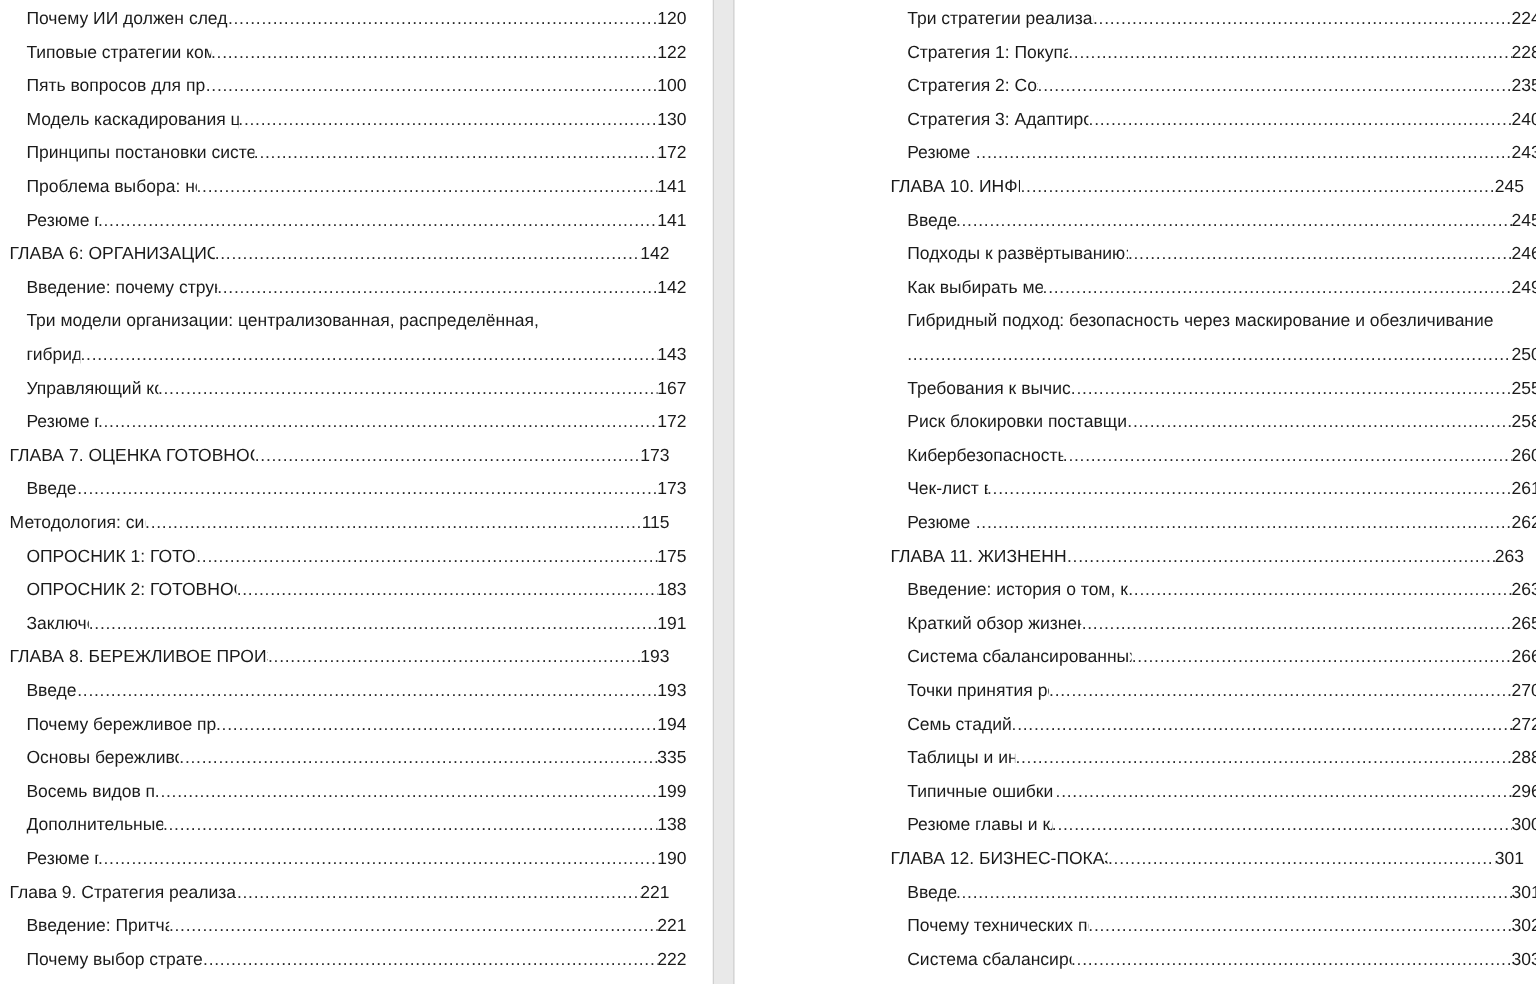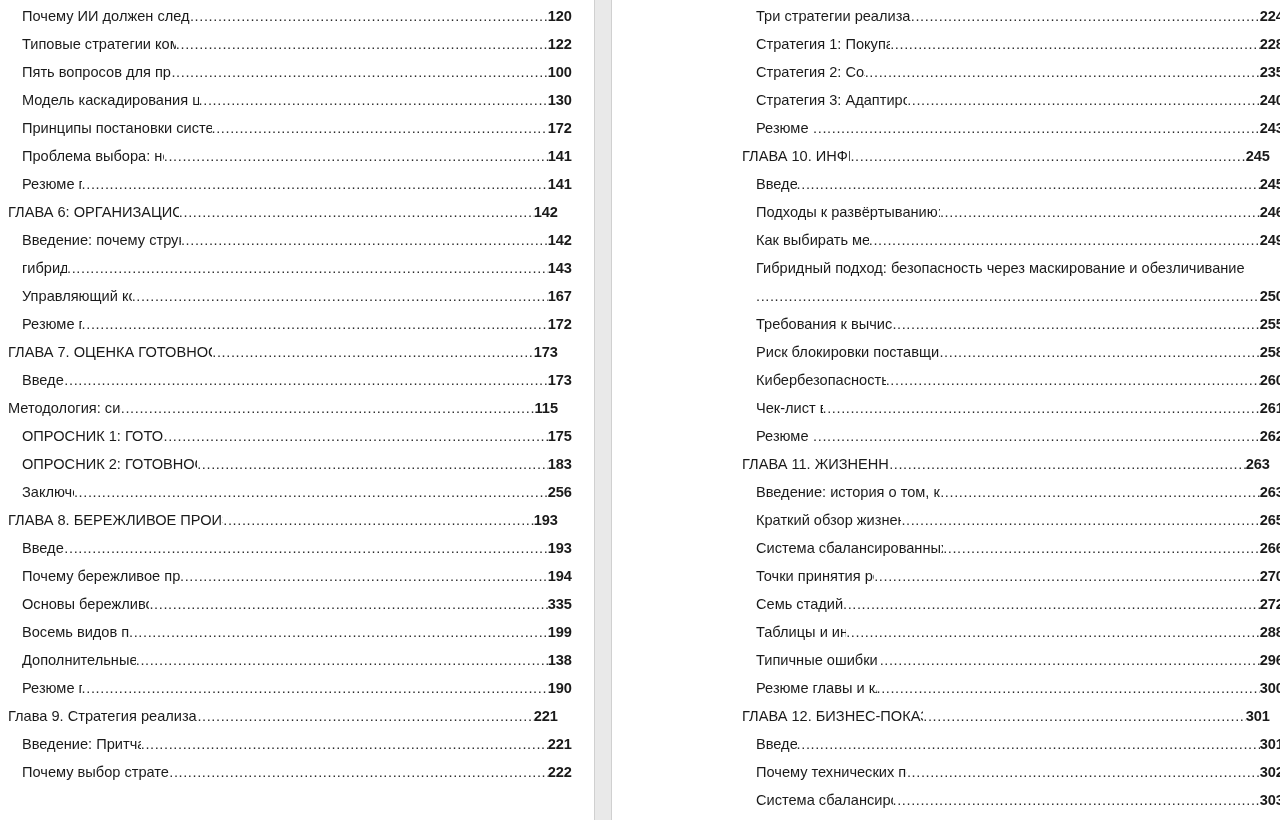--- a/index.html
+++ b/index.html
@@ -70,21 +70,20 @@
     letter-spacing: 0.6px;
     color: #2a2a2a;
   }
   .toc-entry .leader::before {
     content: "..................................................................................................................................................................";
   }
   .toc-entry .entry-page {
     flex: 0 0 auto;
     text-align: right;
     font-size: 14.6px;
-    font-weight: bold;
   }
 
   
   .lvl1 { padding-left: 0px; }
   .lvl2 { padding-left: 14px; }
   .toc-entry.wrap-head .entry-title { flex: 1 1 auto; }
 
   
   .toc-entry.leader-only .entry-title { flex: 0 0 auto; }
 </style>
@@ -132,20 +131,23 @@
       <div class="toc-entry lvl1">
         <span class="entry-title">ГЛАВА 6: ОРГАНИЗАЦИОННАЯ СТРУКТУРА И РОЛИ</span>
         <span class="leader"></span>
         <span class="entry-page">142</span>
       </div>
       <div class="toc-entry lvl2">
         <span class="entry-title">Введение: почему структура важнее технологии</span>
         <span class="leader"></span>
         <span class="entry-page">142</span>
       </div>
+      <div class="toc-entry lvl2 wrap-head">
+        <span class="entry-title">Три модели организации: централизованная, распределённая,</span>
+      </div>
       <div class="toc-entry lvl2">
         <span class="entry-title">гибридная</span>
         <span class="leader"></span>
         <span class="entry-page">143</span>
       </div>
       <div class="toc-entry lvl2">
         <span class="entry-title">Управляющий комитет по ИИ</span>
         <span class="leader"></span>
         <span class="entry-page">167</span>
       </div>
@@ -175,21 +177,21 @@
         <span class="entry-page">175</span>
       </div>
       <div class="toc-entry lvl2">
         <span class="entry-title">ОПРОСНИК 2: ГОТОВНОСТЬ К МАСШТАБИРОВАНИЮ</span>
         <span class="leader"></span>
         <span class="entry-page">183</span>
       </div>
       <div class="toc-entry lvl2">
         <span class="entry-title">Заключение</span>
         <span class="leader"></span>
-        <span class="entry-page">256</span>
+        <span class="entry-page">191</span>
       </div>
       <div class="toc-entry lvl1">
         <span class="entry-title">ГЛАВА 8. БЕРЕЖЛИВОЕ ПРОИЗВОДСТВО И ОПТИМИЗАЦИЯ ПРОЦЕССОВ</span>
         <span class="leader"></span>
         <span class="entry-page">193</span>
       </div>
       <div class="toc-entry lvl2">
         <span class="entry-title">Введение</span>
         <span class="leader"></span>
         <span class="entry-page">193</span>

